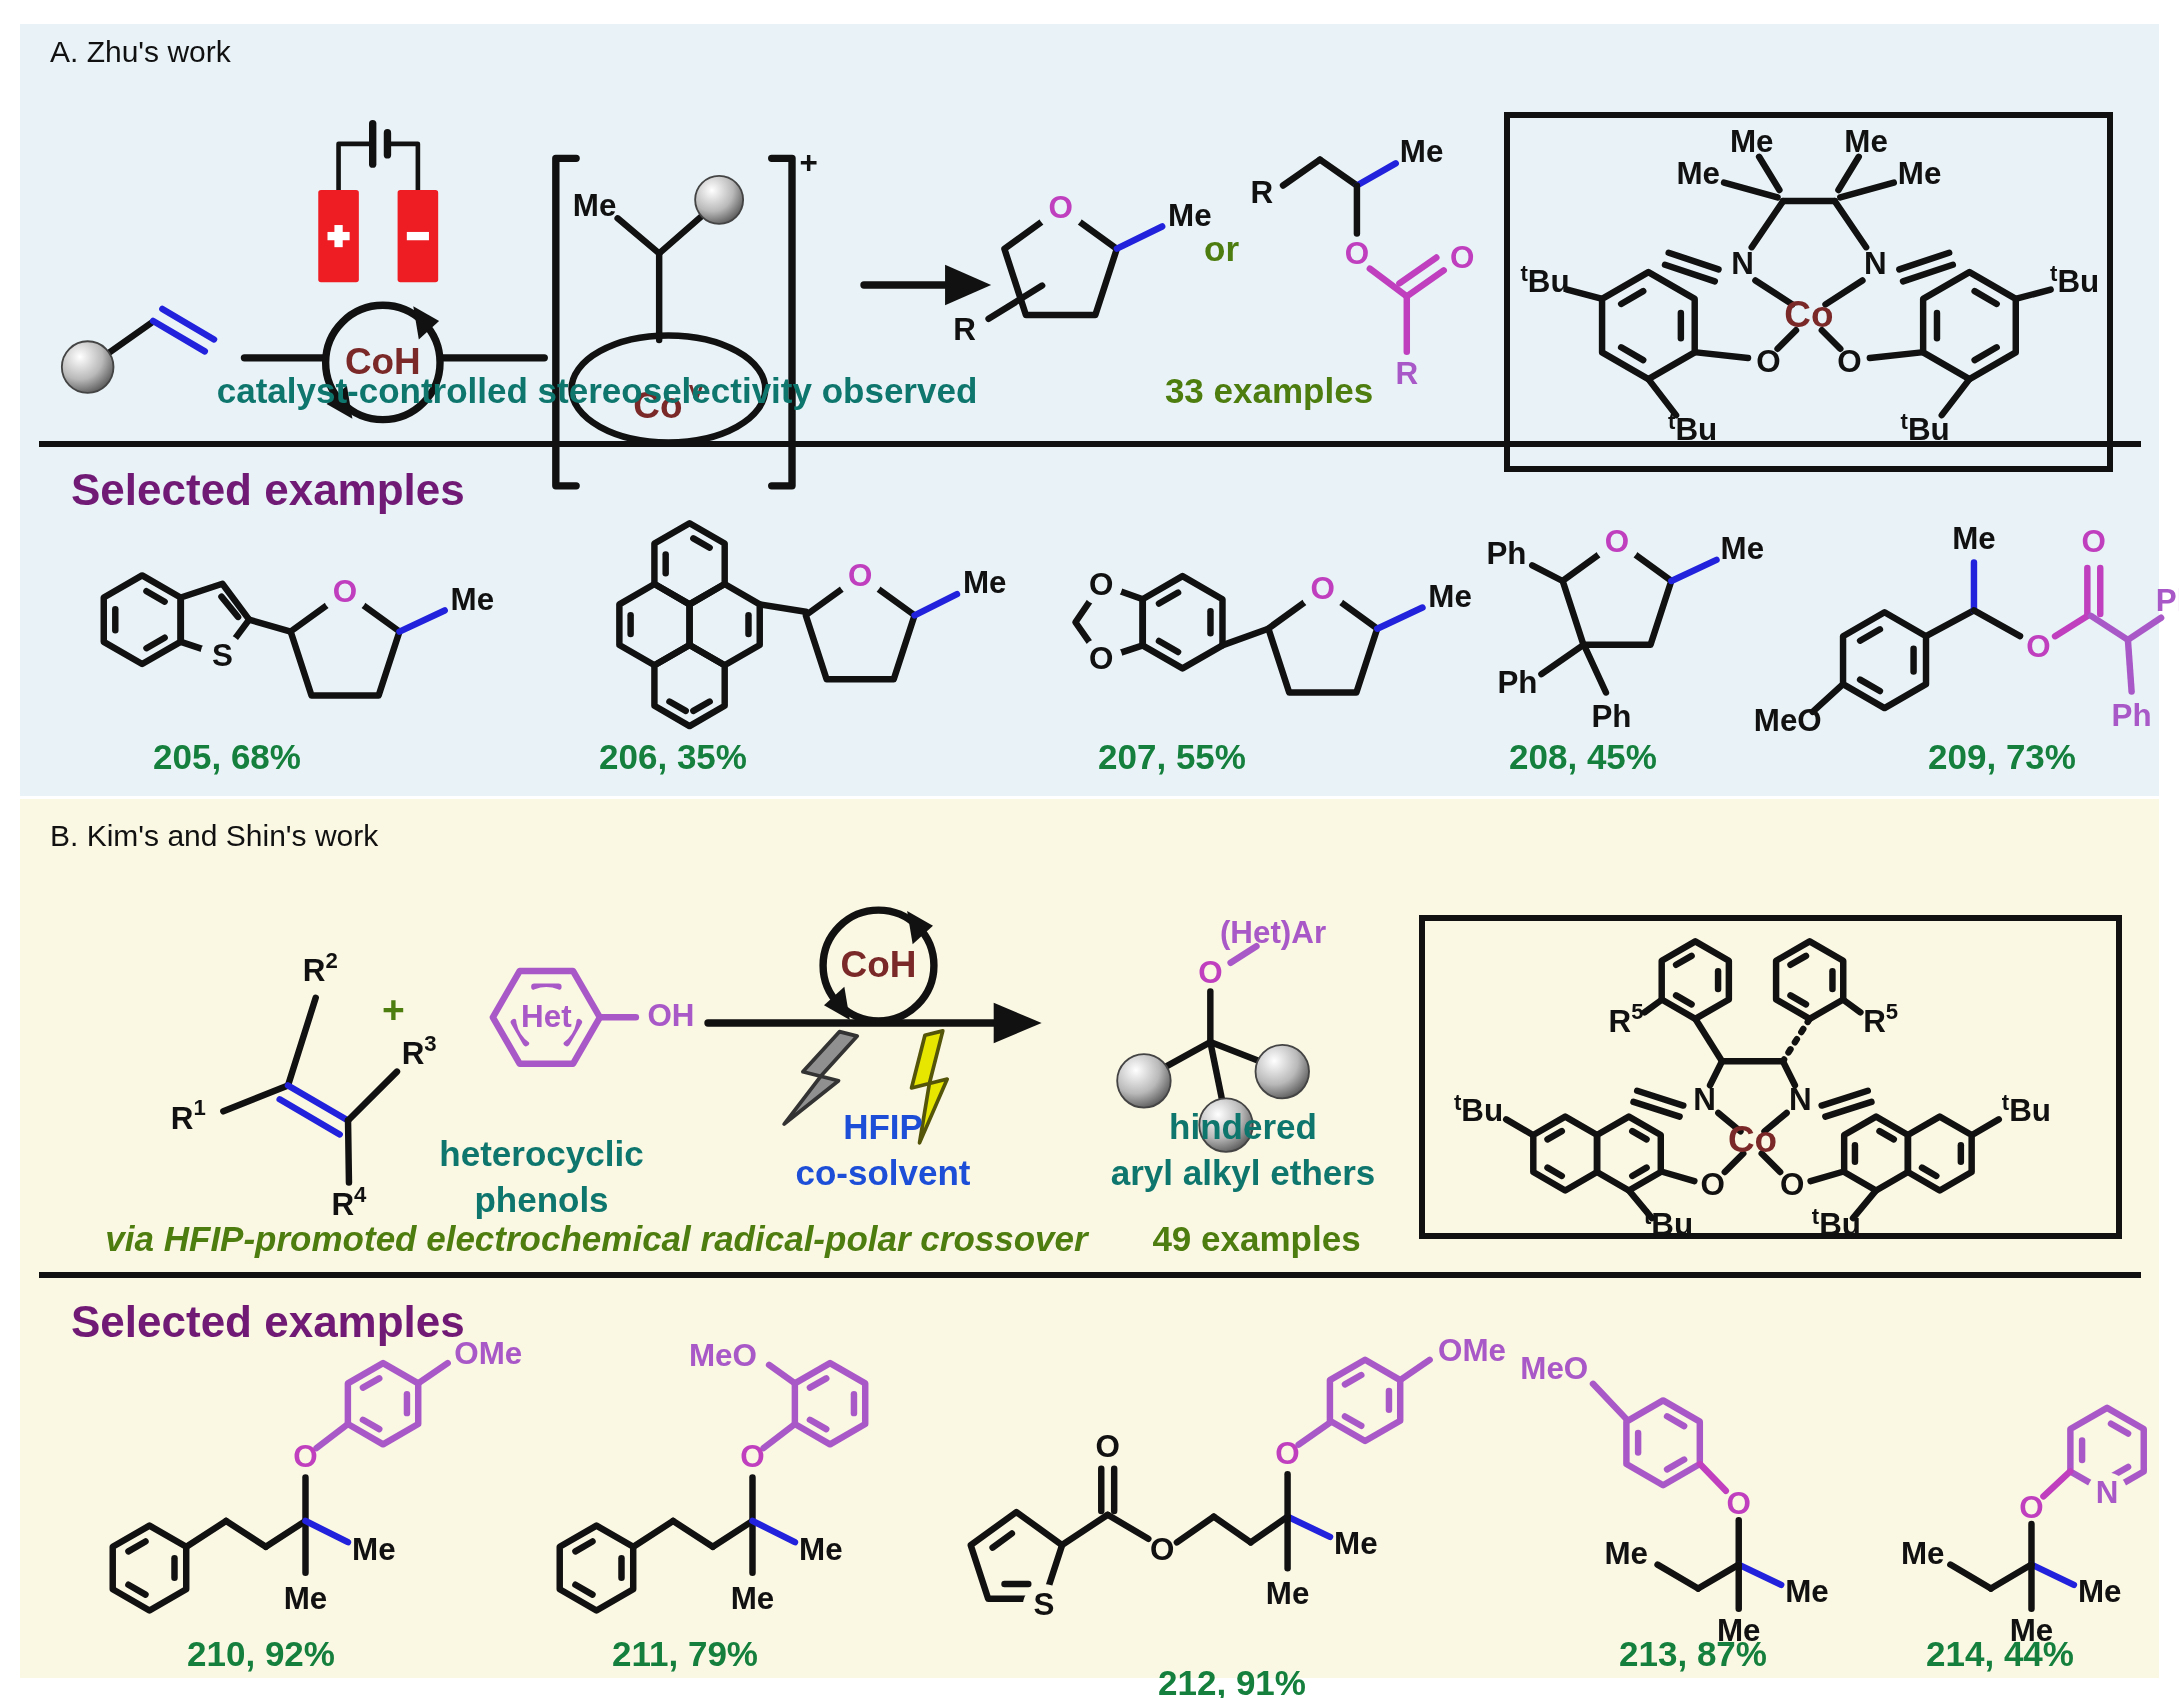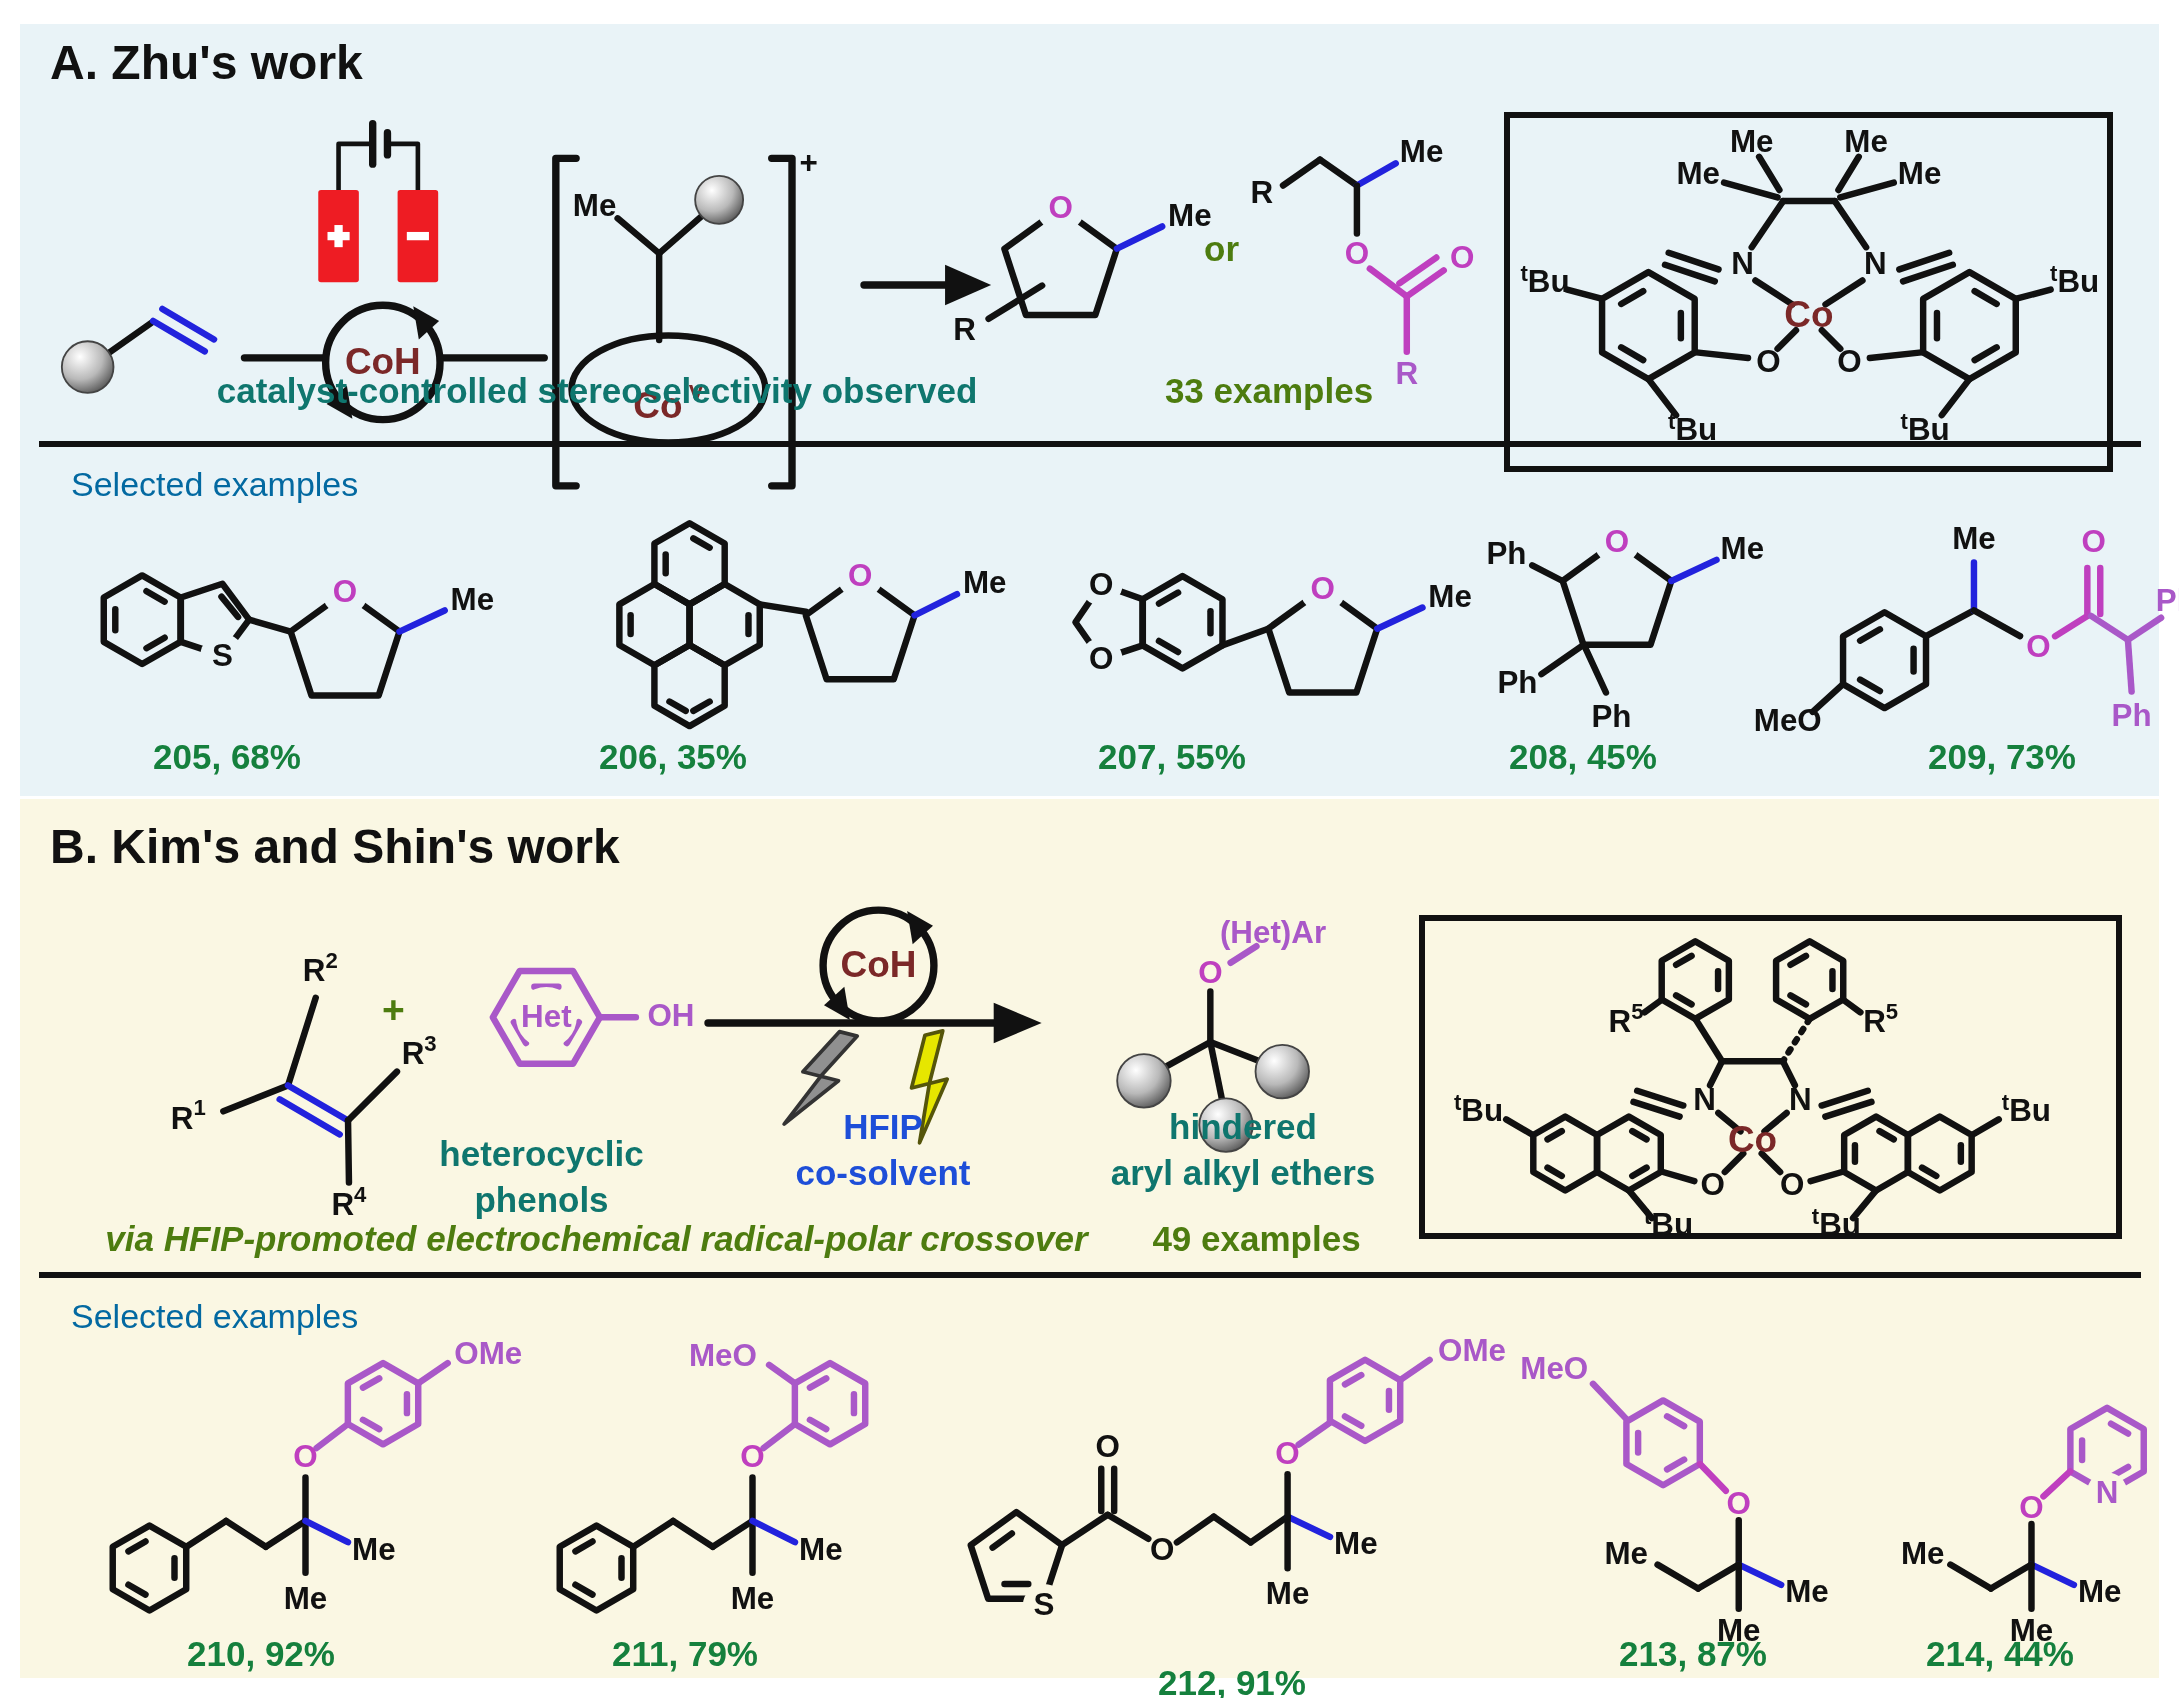--- a/index.html
+++ b/index.html
@@ -1,28 +1,28 @@
 <!DOCTYPE html>
 <html style="font-size:14.8px"><head>
 <meta charset="utf-8">
 <style>
 *{box-sizing:border-box;margin:0;padding:0}
 html,body{width:2180px;height:1698px;background:#ffffff;font-family:"Liberation Sans",sans-serif;position:relative;overflow:hidden}
 .panel{position:absolute}
 #pa{left:20px;top:24px;width:2139px;height:772px;background:#e9f3f7}
 #pb{left:20px;top:799px;width:2139px;height:879px;background:#faf7e3}
 .abs{position:absolute}
-.hd{font-size:48px;font-weight:bold;color:#111}
+.hd{font-size:30px;font-weight:normal;color:#111}
 .cap{font-size:35px;font-weight:bold;text-align:center}
 .blue{color:#0f766e}
 .pink{color:#1d4ed8}
 .black{color:#4d7c0f}
 .ital{font-style:italic}
 .ylab{font-size:35px;font-weight:bold;color:#15803d;text-align:center}
-.sel{font-size:34px;font-weight:normal;color:#0369a1}
+.sel{font-size:44px;font-weight:bold;color:#701a75}
 .divider{background:#111;height:5.5px;position:absolute}
 svg{position:absolute;overflow:visible}
 svg text{font-family:"Liberation Sans","DejaVu Sans",sans-serif;font-weight:bold}
 .b{stroke:#111;stroke-width:7;fill:none;stroke-linecap:round;stroke-linejoin:round}
 .b8{stroke-width:8}
 .thin{stroke-width:5}
 .bb{stroke:#2222dd}
 .bm{stroke:#bf3fbf}
 .bp{stroke:#a958c8}
 .dsh{stroke-dasharray:4 9}

